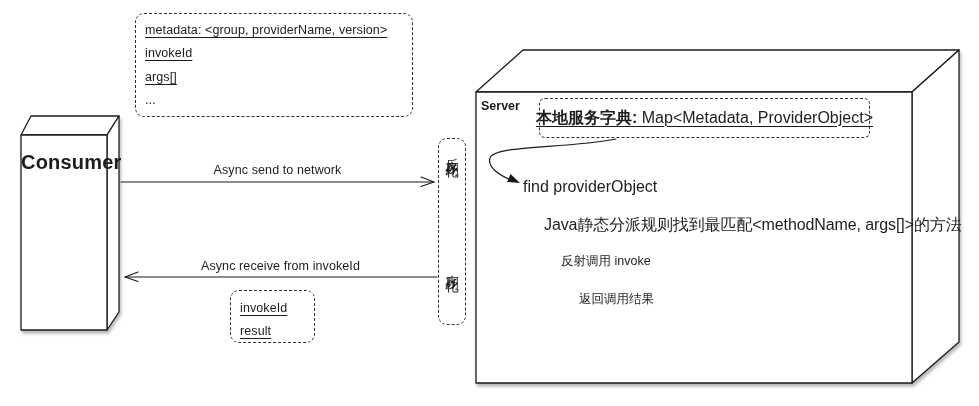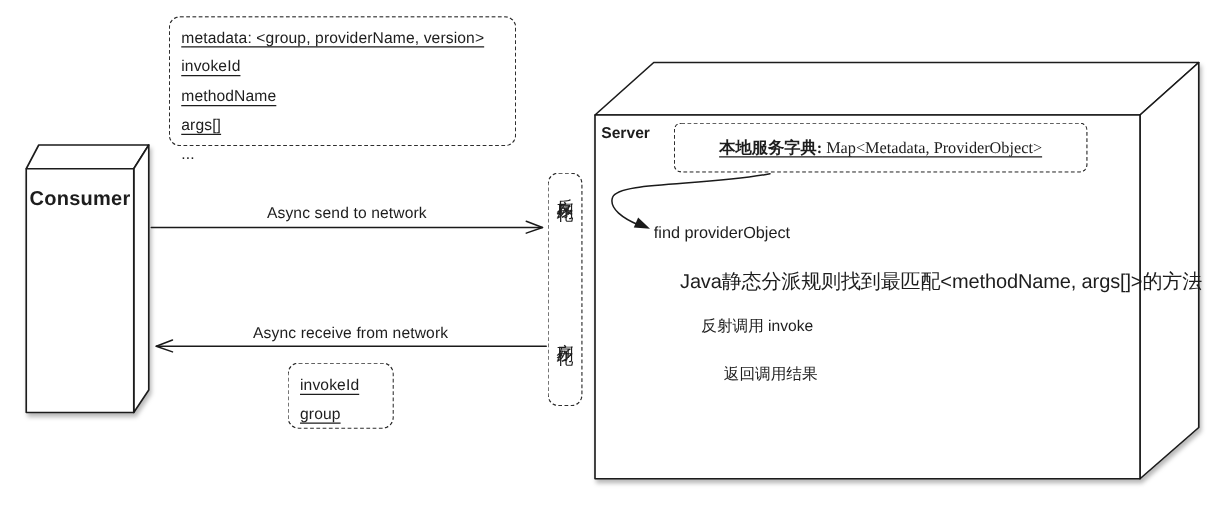--- a/index.html
+++ b/index.html
@@ -20,46 +20,46 @@
     border-radius:9px;
     background:transparent;
     box-sizing:border-box;
   }
 
   .msg-lines { padding:5px 9px 0 9px; font-size:12.5px; line-height:23.3px; letter-spacing:.1px; }
   .u { text-decoration:underline; text-decoration-thickness:.9px; text-underline-offset:2.5px; }
 
   .consumer-label {
     left:21px; top:151px; width:86px; text-align:center;
-    font-weight:bold; font-size:16px; letter-spacing:.2px;
+    font-weight:bold; font-size:20px; letter-spacing:.2px;
   }
   .server-label { left:481px; top:99px; font-weight:bold; font-size:12.5px; }
 
   .arrow-label { font-size:12.5px; text-align:center; letter-spacing:.1px; }
   .send-label    { left:121px; top:163px; width:313px;text-align:center; }
   .receive-label { left:124px; top:259px; width:313px; }
 
   .vtext {
     position:absolute;
     writing-mode:vertical-rl; text-orientation:upright;
     font-size:13.5px; letter-spacing:2.5px; line-height:1;
   }
   .deser { left:445px; top:147px; }
   .ser   { left:445px; top:264px; }
 
   .dict-box {
     left:539px; top:98px; width:331px; height:40px;
     display:flex; align-items:center; justify-content:center;
     border-radius:6px;
   }
-  .dict-text { font-size:13px; white-space:nowrap;font-family:Liberation Serif, serif; }
+  .dict-text { font-size:16px; white-space:nowrap; }
   .dict-text .cjk { font-weight:bold; }
 
   .step { position:absolute; white-space:nowrap; }
-  .step-find     { left:523px; top:178px; font-size:13px; }
+  .step-find     { left:523px; top:178px; font-size:16px; }
   .step-dispatch { left:544px; top:215px; font-size:16px; letter-spacing:-.1px; }
   .step-invoke   { left:561px; top:253px; font-size:12.5px; }
   .step-result   { left:579px; top:291px; font-size:12.5px; }
 </style>
 </head>
 <body>
 
 <div class="stage">
 
   <svg class="layer" viewBox="0 0 979 406">
@@ -96,28 +96,27 @@
       <polygon points="520,183 507,182 510.5,174" fill="#1a1a1a"></polygon>
     </g>
   </svg>
 
   <div class="abs consumer-label">Consumer</div>
 
   <div class="dashed-box" style="left:135px; top:13px; width:278px; height:104px;">
     <div class="msg-lines">
       <div class="u">metadata: &lt;group, providerName, version&gt;</div>
       <div class="u">invokeId</div>
-      <div class="u">methodName</div>
       <div class="u">args[]</div>
       <div>...</div>
     </div>
   </div>
 
   <div class="abs arrow-label send-label">Async send to network</div>
-  <div class="abs arrow-label receive-label">Async receive from network</div>
+  <div class="abs arrow-label receive-label">Async receive from invokeId</div>
 
   <div class="dashed-box" style="left:438px; top:138px; width:28px; height:187px;"></div>
   <div class="vtext deser">反序列化</div>
   <div class="vtext ser">序列化</div>
 
   <div class="abs server-label">Server</div>
 
   <div class="dashed-box dict-box">
     <div class="dict-text u">
       <span class="cjk">本地服务字典:</span><span> Map&lt;Metadata, ProviderObject&gt;</span>
@@ -125,17 +124,17 @@
   </div>
 
   <div class="step step-find">find providerObject</div>
   <div class="step step-dispatch">Java静态分派规则找到最匹配&lt;methodName, args[]&gt;的方法</div>
   <div class="step step-invoke">反射调用 invoke</div>
   <div class="step step-result">返回调用结果</div>
 
   <div class="dashed-box" style="left:230px; top:290px; width:85px; height:53px;">
     <div class="msg-lines" style="padding-top:6px;">
       <div class="u">invokeId</div>
-      <div class="u">group</div>
+      <div class="u">result</div>
     </div>
   </div>
 
 </div>
 
 </body></html>

